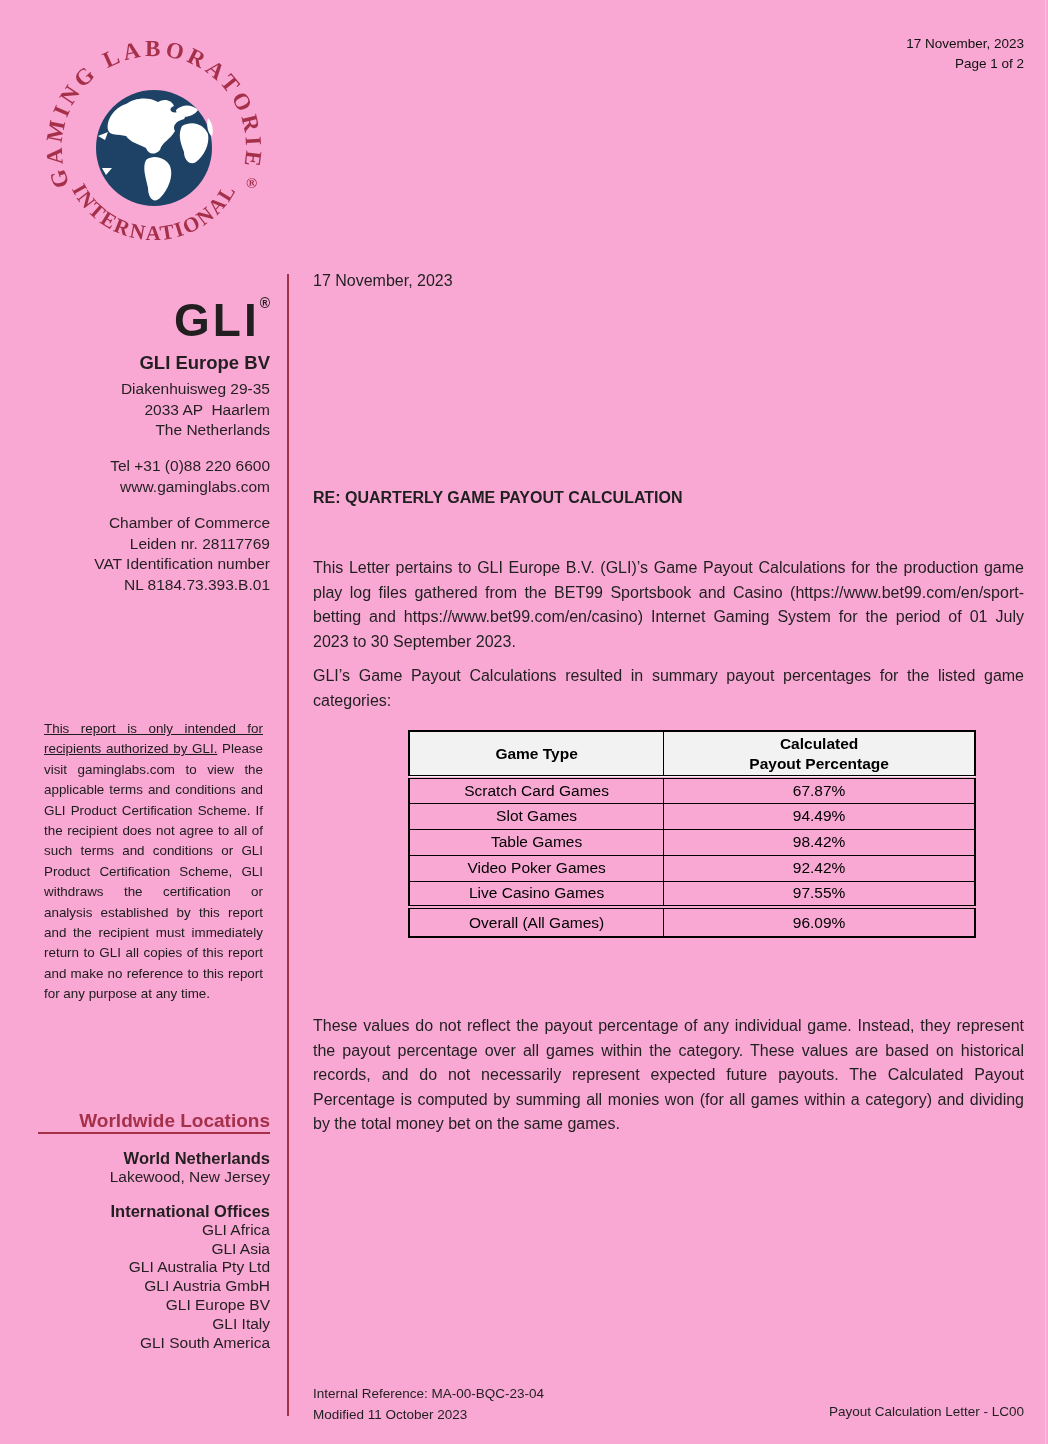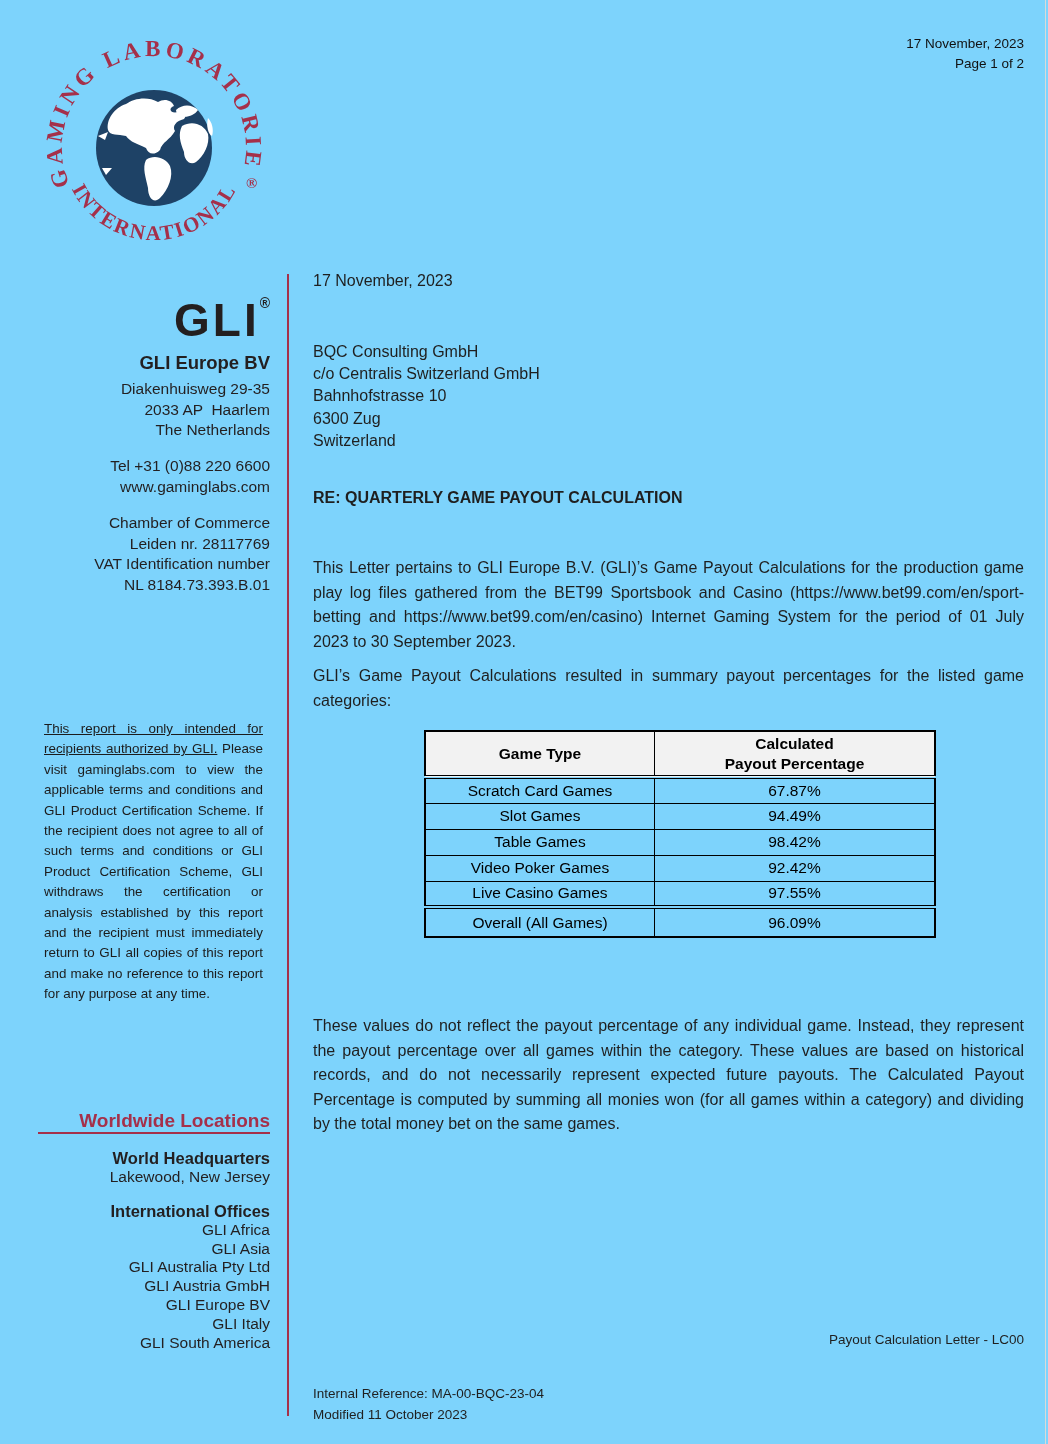--- a/index.html
+++ b/index.html
@@ -5,21 +5,21 @@
   :root{
     --red:#A5304A;
     --navy:#1E4266;
     --ink:#1f1f1f;
     --side-ink:#231f20;
     --tbl-hdr-bg:#F2F2F2;
   }
   *{box-sizing:border-box}
   body{margin:0;background:#ffffff;}
   .page{
-    position:relative;width:1048px;height:1444px;background:#7dd3fc;overflow:hidden;
+    position:relative;width:1048px;height:1444px;background:#f9a8d4;overflow:hidden;
     font-family:"Liberation Sans",sans-serif;color:var(--ink);
   }
   .abs{position:absolute}
   
   .hdr{top:34px;right:24px;text-align:right;font-size:13.5px;line-height:20px;color:#111}
   
   .scan-edge{top:0;right:2px;width:1px;height:1444px;background:#d9d9d9}
   
   .side{left:38px;width:232px;text-align:right;color:var(--side-ink)}
   .logo-svg{left:42px;top:36px}
@@ -44,34 +44,34 @@
   
   .m-date{top:272px;left:313px;font-size:16px}
   .recipient{top:341px;left:313px;font-size:16px;line-height:22.2px}
   .recipient div{white-space:pre-wrap}
   .subject{top:489px;left:313px;font-size:16px;font-weight:bold}
   .para{left:313px;width:711px;text-align:justify;font-size:16px;line-height:24.6px}
   .p1{top:556px}
   .p2{top:664px}
   .p3{top:1014px}
   
-  .tbl-wrap{top:730px;left:424px;width:512px}
+  .tbl-wrap{top:730px;left:408px;width:568px}
   table.payout{border-collapse:collapse;width:100%;border:2.5px solid #000;font-size:15.5px;color:#000}
   table.payout th,table.payout td{border:1px solid #000;text-align:center;vertical-align:middle;padding:1px 4px}
   table.payout thead th{
     background:var(--tbl-hdr-bg);font-weight:bold;height:46px;
     border-bottom:4px double #000;white-space:pre-line;line-height:19.5px
   }
   table.payout td{height:26px}
   table.payout col.c1{width:45%}
   table.payout col.c2{width:55%}
   table.payout tr.overall td{border-top:4px double #000;font-weight:normal;height:30px}
   
   .footer-left{top:1384px;left:313px;font-size:13.5px;line-height:20.5px}
-  .footer-right{top:1332px;right:24px;font-size:13.5px;text-align:left}
+  .footer-right{top:1404px;right:24px;font-size:13.5px;text-align:left}
 </style>
 </head>
 <body>
 
 <div class="page">
 
   <div class="abs hdr">
     <div>17 November, 2023</div>
     <div>Page 1 of 2</div>
   </div>
@@ -136,47 +136,40 @@
   </div>
 
   <div class="abs disclaimer" style="top:719px">
     <span class="u">This report is only intended for recipients authorized by GLI.</span><span> Please visit gaminglabs.com to view the applicable terms and conditions and GLI Product Certification Scheme. If the recipient does not agree to all of such terms and conditions or GLI Product Certification Scheme, GLI withdraws the certification or analysis established by this report and the recipient must immediately return to GLI all copies of this report and make no reference to this report for any purpose at any time.</span>
   </div>
 
   <div class="abs side" style="top:1110px">
     <div class="loc-title">Worldwide Locations</div>
     <div id="location-groups">
         <div class="loc-group">
-          <div class="loc-heading">World Headquarters</div>
+          <div class="loc-heading">World Netherlands</div>
           <div class="loc-item">Lakewood, New Jersey</div>
         </div>
         <div class="loc-group">
           <div class="loc-heading">International Offices</div>
           <div class="loc-item">GLI Africa</div>
           <div class="loc-item">GLI Asia</div>
           <div class="loc-item">GLI Australia Pty Ltd</div>
           <div class="loc-item">GLI Austria GmbH</div>
           <div class="loc-item">GLI Europe BV</div>
           <div class="loc-item">GLI Italy</div>
           <div class="loc-item">GLI South America</div>
         </div>
       </div>
   </div>
 
   <div class="abs divider"></div>
 
   <div class="abs m-date">17 November, 2023</div>
 
-  <div class="abs recipient" id="recipient-lines">
-      <div>BQC Consulting GmbH</div>
-      <div>c/o Centralis Switzerland GmbH</div>
-      <div>Bahnhofstrasse 10</div>
-      <div>6300 Zug</div>
-      <div>Switzerland</div>
-    </div>
 
   <div class="abs subject">RE: QUARTERLY GAME PAYOUT CALCULATION</div>
 
   <div class="abs para p1">This Letter pertains to GLI Europe B.V. (GLI)’s Game Payout Calculations for the production game play log files gathered from the BET99 Sportsbook and Casino (https://www.bet99.com/en/sport-betting and https://www.bet99.com/en/casino) Internet Gaming System for the period of 01 July 2023 to 30 September 2023.</div>
   <div class="abs para p2">GLI’s Game Payout Calculations resulted in summary payout percentages for the listed game categories:</div>
 
   <div class="abs tbl-wrap">
     <table class="payout">
       <colgroup>
           <col class="c1">

